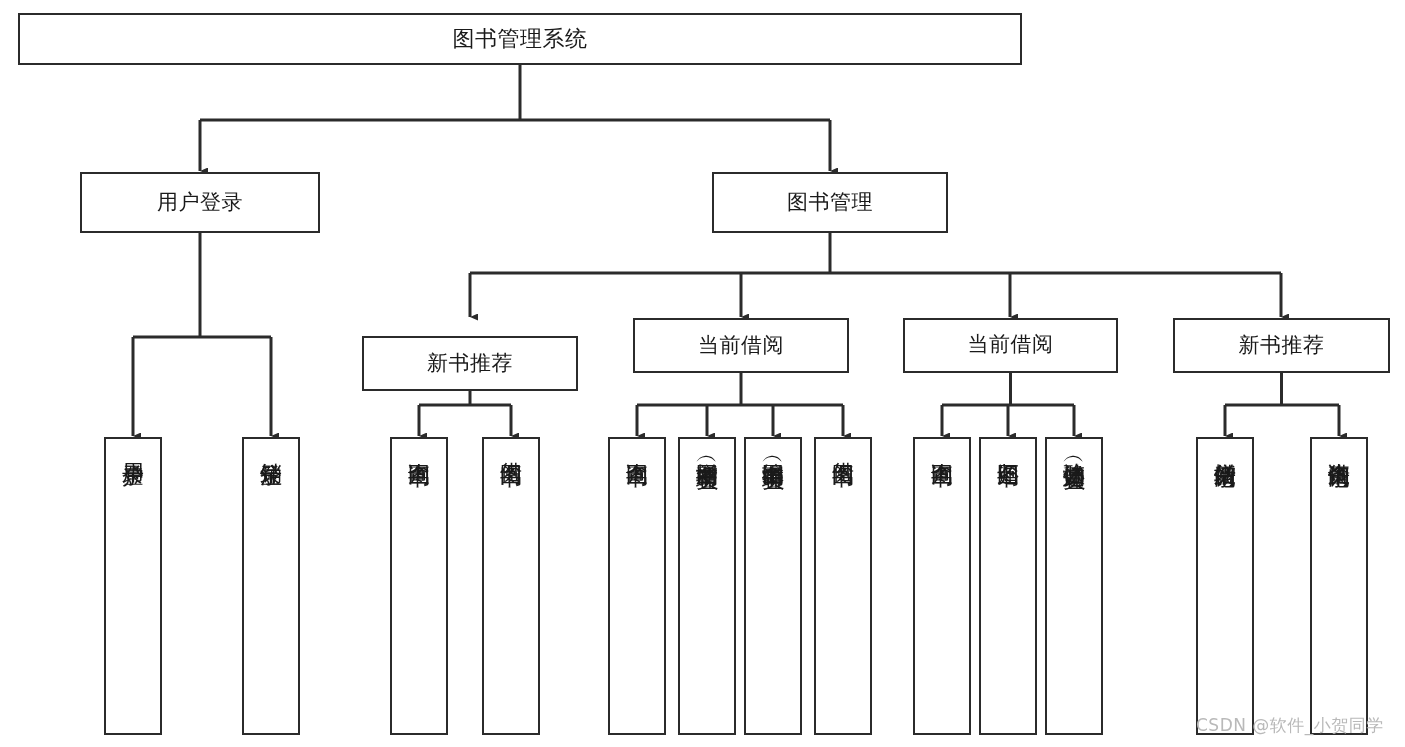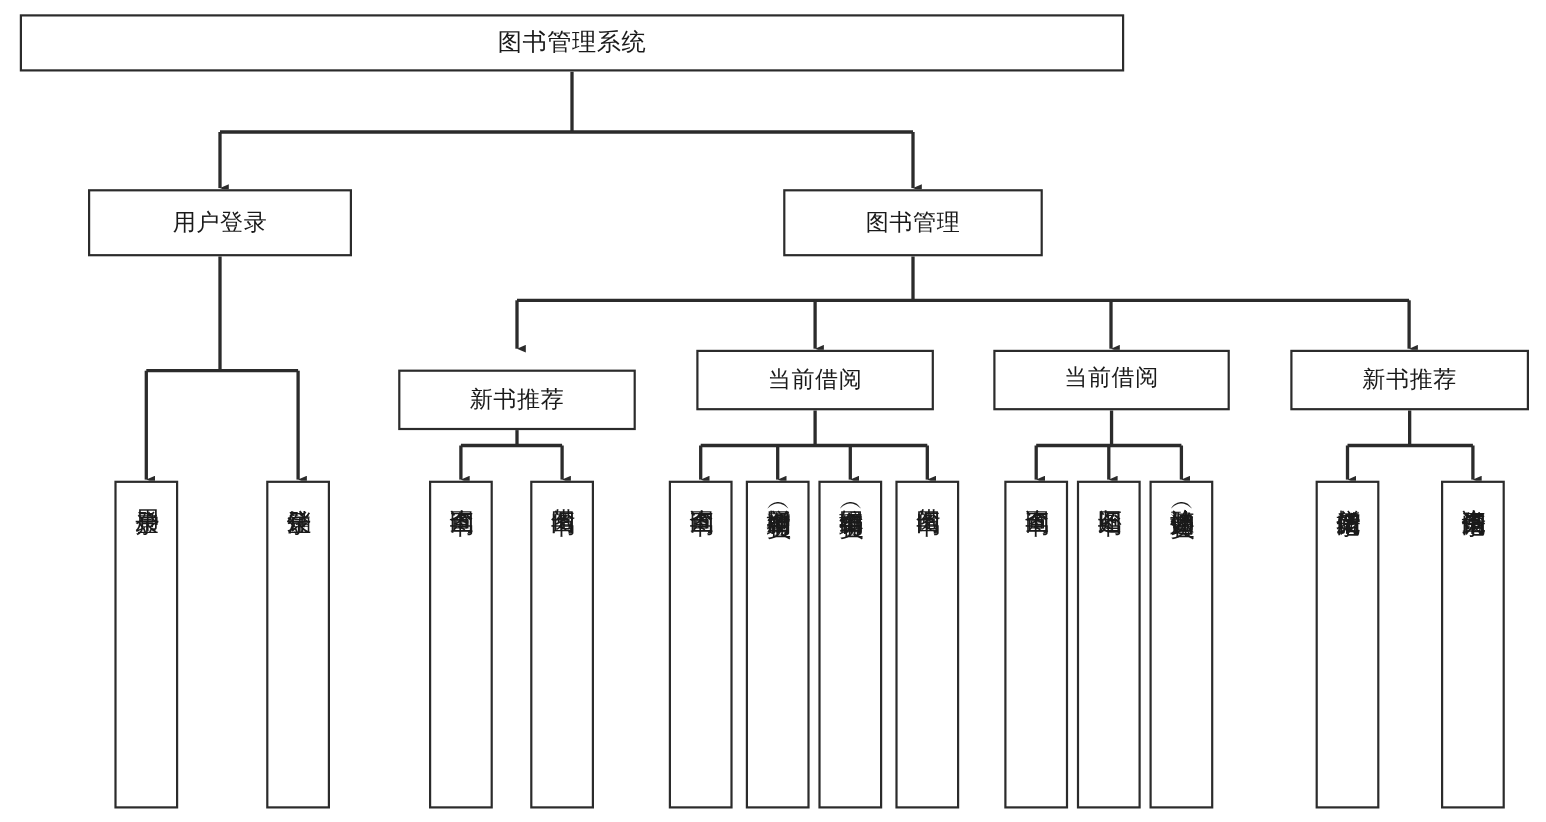--- a/index.html
+++ b/index.html
@@ -171,14 +171,15 @@
         <span class="node-label">确认归还（管理员）</span>
       </div>
       <div class="node vert" style="left: 1196px; top: 437px; width: 58px; height: 298px;">
         <span class="node-label">新增借阅记录</span>
       </div>
       <div class="node vert" style="left: 1310px; top: 437px; width: 58px; height: 298px;">
         <span class="node-label">查询借阅记录</span>
       </div>
     </div>
 
+  <div class="watermark" style="left:1196px; top:714px;">CSDN @软件_小贺同学</div>
 
 </div>
 
 </body></html>

